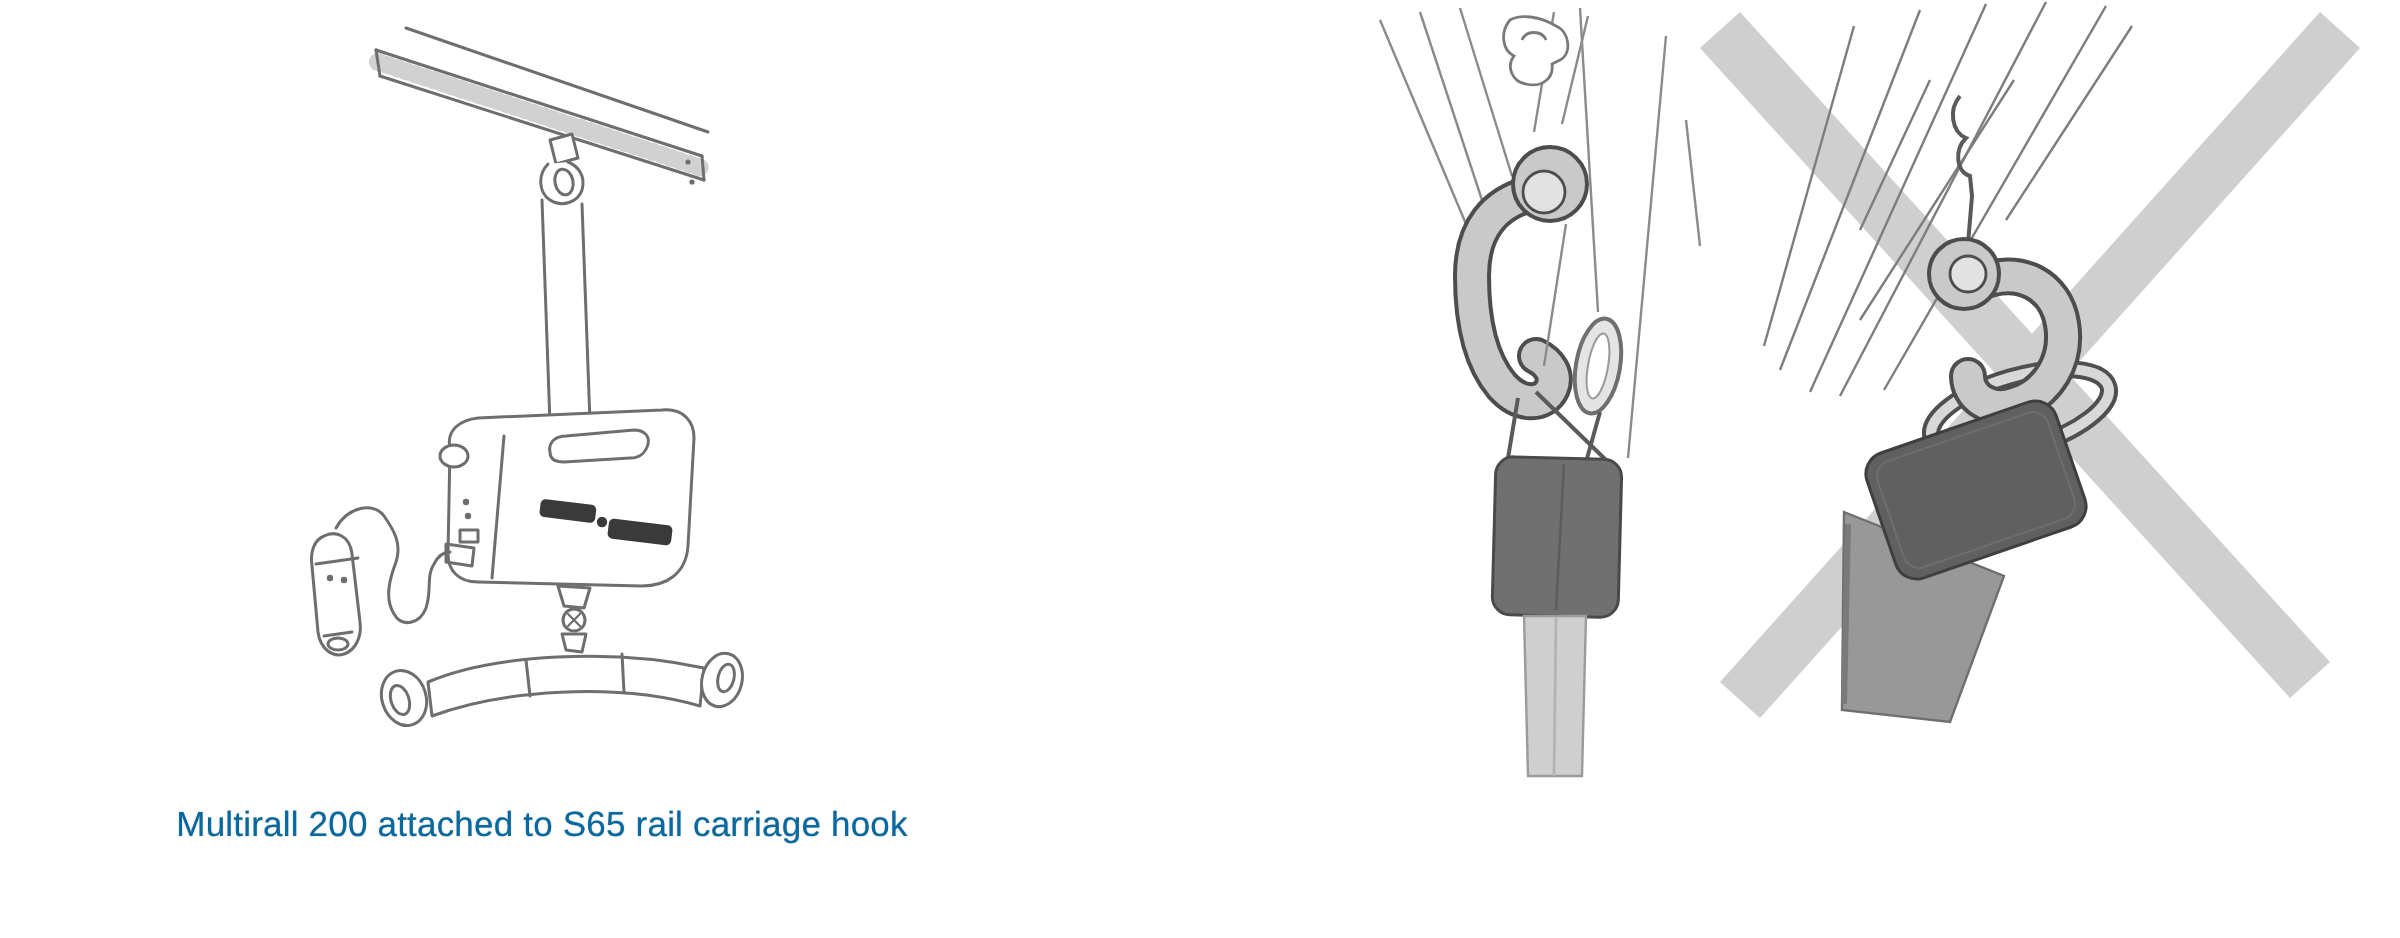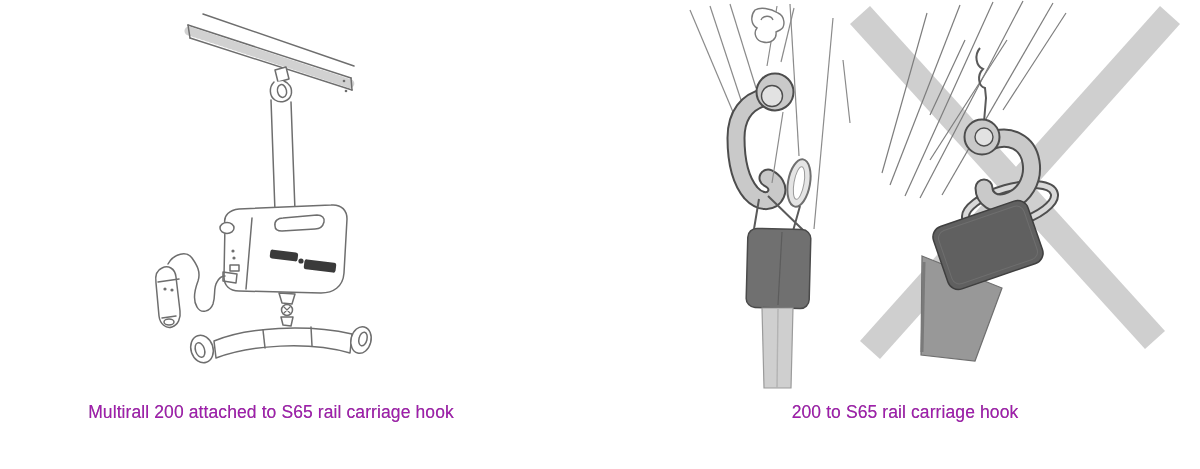--- a/index.html
+++ b/index.html
@@ -7,21 +7,21 @@
     width:1200px;height:469px;position:relative;overflow:hidden;
     background:#ffffff;
     font-family:"Liberation Sans",sans-serif;
   }
   .figure-svg{position:absolute;top:0;}
   #left-illustration{left:55px;}
   #right-illustration{left:620px;}
   .caption{
     position:absolute;top:401px;
     font:400 17.5px/22px "Liberation Sans",sans-serif;
-    color:#a21caf;text-align:center;letter-spacing:.1px;
+    color:#0369a1;text-align:center;letter-spacing:.1px;
     text-shadow:0 0 .6px rgba(55,55,55,.55);
   }
   #caption-left{left:55px;width:432px;}
   #caption-right{left:625px;width:560px;}
   .lineart{stroke:#6e6e6e;fill:none;stroke-width:1.5;stroke-linecap:round;stroke-linejoin:round;}
   .thinline{stroke:#8b8b8b;fill:none;stroke-width:1.2;}
   .fanline{stroke:#7d7d7d;fill:none;stroke-width:1.2;}
 </style>
 </head>
 <body>
@@ -170,14 +170,13 @@
     <g>
       <rect x="318" y="212" width="100" height="66" rx="11" fill="#606060" stroke="#3f3f3f" stroke-width="1.5" transform="rotate(-19 368 245)"></rect>
       <rect x="323" y="217" width="90" height="56" rx="8" fill="none" stroke="#6e6e6e" stroke-width="1" transform="rotate(-19 368 245)"></rect>
     </g>
   </g>
 </svg>
 
 <div id="caption-left" class="caption">Multirall 200 attached to S65 rail carriage hook</div>
 
 <div id="caption-right" class="caption">
-  <div>200 to S65 rail carriage hook</div>
 </div>
 
 </body></html>

